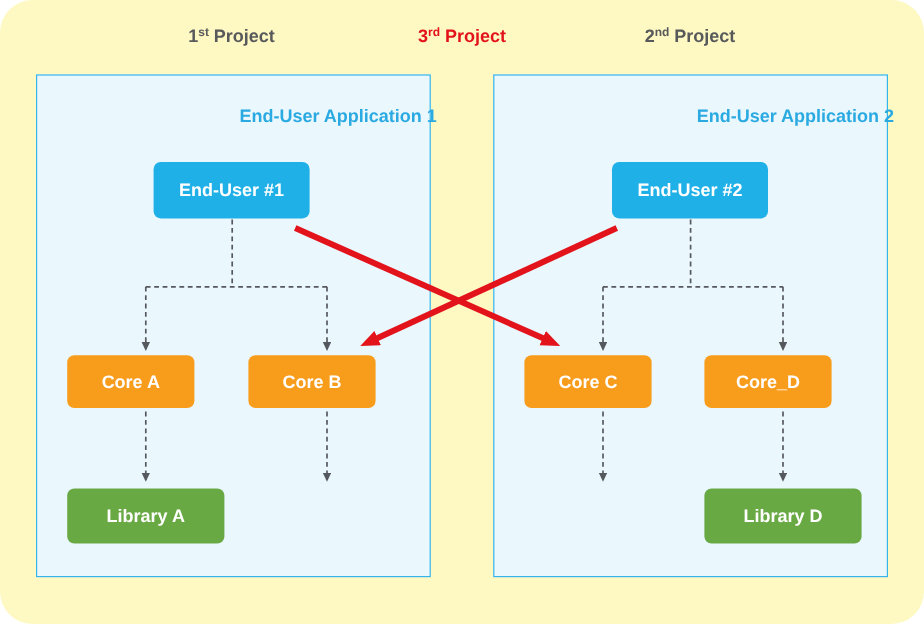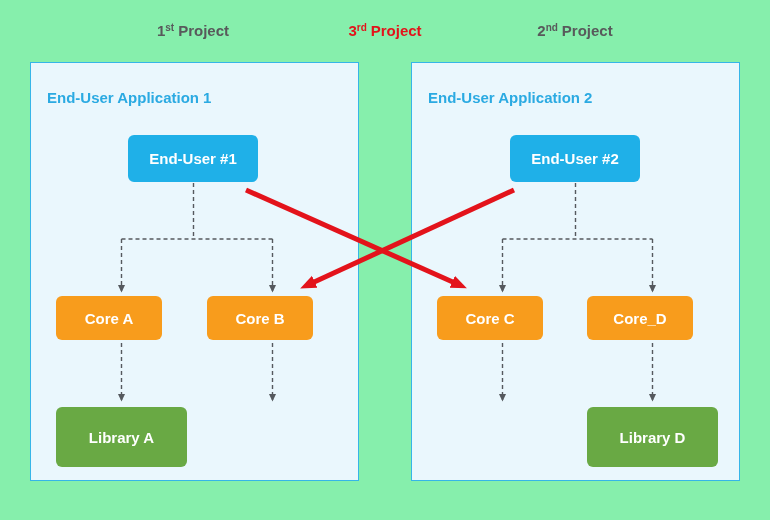--- a/index.html
+++ b/index.html
@@ -14,22 +14,23 @@
     --dash-gray: #55595E;
   }
   * { box-sizing: border-box; }
   html, body { margin: 0; padding: 0; background: #ffffff; }
   body { font-family: "Liberation Sans", "DejaVu Sans", sans-serif; }
 
   .canvas {
     position: relative;
     width: 770px;
     height: 520px;
-    background: #86efac;
+    background: #fef9c3;
     overflow: hidden;
+    border-radius: 27px;
   }
 
   .proj-title {
     position: absolute;
     top: 22px;
     transform: translateX(-50%);
     font-size: 15px;
     font-weight: bold;
     color: var(--title-gray);
     white-space: nowrap;
@@ -50,42 +51,42 @@
     height: 419px;
     background: var(--panel-bg);
     border: 1.5px solid var(--panel-border);
   }
   .panel.left  { left: 30px; }
   .panel.right { left: 411px; }
 
   .panel-header {
     position: absolute;
     top: 26px;
-    left: 16px;
+    left: 6px;
     width: 100%;
-    text-align: left;
+    text-align: right;
     font-size: 15px;
     font-weight: bold;
     color: var(--header-text);
   }
 
   .node {
     position: absolute;
     display: flex;
     align-items: center;
     justify-content: center;
     color: #ffffff;
     font-size: 15px;
     font-weight: 600;
     border-radius: 6px;
     white-space: nowrap;
   }
   .node.enduser { width: 130px; height: 47px; top: 135px; background: var(--enduser-fill); }
   .node.core    { width: 106px; height: 44px; top: 296px; background: var(--core-fill); }
-  .node.library { width: 131px; height: 60px; top: 407px; background: var(--library-fill); }
+  .node.library { width: 131px; height: 46px; top: 407px; background: var(--library-fill); }
 
   svg.overlay {
     position: absolute;
     top: 0; left: 0;
     width: 770px; height: 520px;
     pointer-events: none;
   }
   .dash {
     fill: none;
     stroke: var(--dash-gray);

